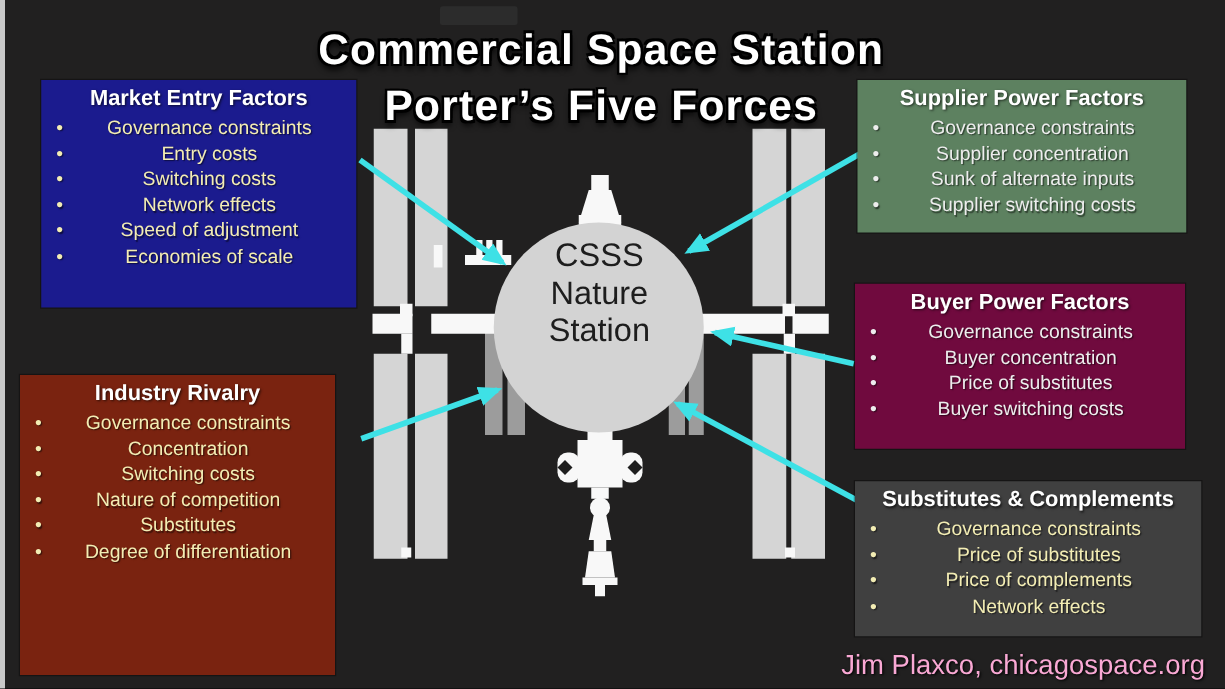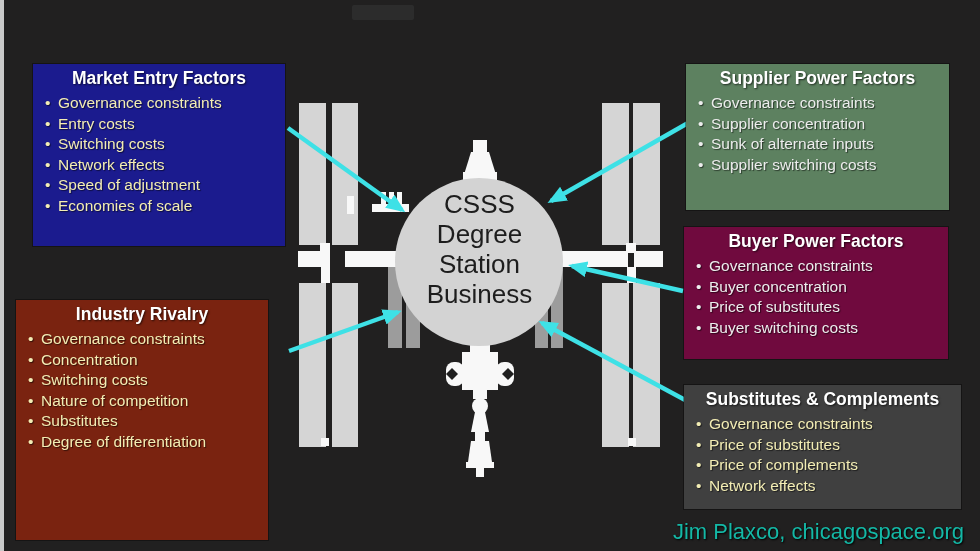--- a/index.html
+++ b/index.html
@@ -25,33 +25,33 @@
   }
   .factor-box {
     position:absolute; z-index:4; box-sizing:border-box; padding:3px 6px 6px 6px;
     box-shadow:0 0 0 1px rgba(0,0,0,.35);
   }
   .factor-box h2 {
     margin:0 0 3px 0; text-align:center; color:#ffffff;
     font-size:17.5px; font-weight:bold; line-height:23px;
     text-shadow:1px 1px 2px rgba(0,0,0,.65);
   }
-  .factor-box ul { margin:0; padding:0 2px 0 4px; list-style:none; }
+  .factor-box ul { margin:0; padding:0 2px 0 4px; list-style:none;text-align:center; }
   .factor-box li {
     position:relative; padding-left:15px; font-size:15.5px; line-height:20.5px;
     text-shadow:1px 1px 1px rgba(0,0,0,.55);
   }
   .factor-box li::before { content:"\2022"; position:absolute; left:2px; }
   #box-market    { left:33px;  top:64px;  width:252px; height:182px; }
-  #box-supplier  { left:686px; top:64px;  width:263px; height:146px; }
+  #box-supplier  { left:686px; top:64px;  width:263px; height:122px; }
   #box-buyer     { left:684px; top:227px; width:264px; height:132px; }
   #box-subst     { left:684px; top:385px; width:277px; height:124px; }
   #box-rivalry   { left:16px;  top:300px; width:252px; height:240px; }
   .credit {
-    position:absolute; right:16px; bottom:6px; color:#14b8a6; font-size:22px;
+    position:absolute; right:16px; bottom:6px; color:#f9a8d4; font-size:22px;
     text-shadow:1px 1px 2px #000; z-index:5;
   }
 </style>
 </head>
 <body>
 
 <div class="stage" style="background: rgb(33, 32, 32);">
 
   <svg class="station-svg" width="980" height="551" viewBox="0 0 980 551">
     <defs>
@@ -124,26 +124,29 @@
       <line x1="688" y1="123" x2="551" y2="201" marker-end="url(#ah)"></line>
       <line x1="683" y1="291" x2="572" y2="266" marker-end="url(#ah)"></line>
       <line x1="687" y1="401" x2="542" y2="323" marker-end="url(#ah)"></line>
       <line x1="289" y1="351" x2="398" y2="312" marker-end="url(#ah)"></line>
     </g>
   </svg>
 
   <div class="edge-strip" style="background: rgb(201, 201, 201);"></div>
   <div class="faint-mark"></div>
 
+  <div class="main-title">
+    <div>Commercial Space Station</div>
+    <div>Porter’s Five Forces</div>
+  </div>
 
   <div class="circle-text" style="color: rgb(29, 29, 29);">
     <div>CSSS</div>
-    <div>Degree</div>
+    <div>Nature</div>
     <div>Station</div>
-    <div>Business</div>
   </div>
 
   <div class="factor-box" id="box-market" style="background: rgb(27, 27, 142);">
     <h2>Market Entry Factors</h2>
     <ul style="color: rgb(243, 237, 180);">
         <li>Governance constraints</li>
         <li>Entry costs</li>
         <li>Switching costs</li>
         <li>Network effects</li>
         <li>Speed of adjustment</li>

